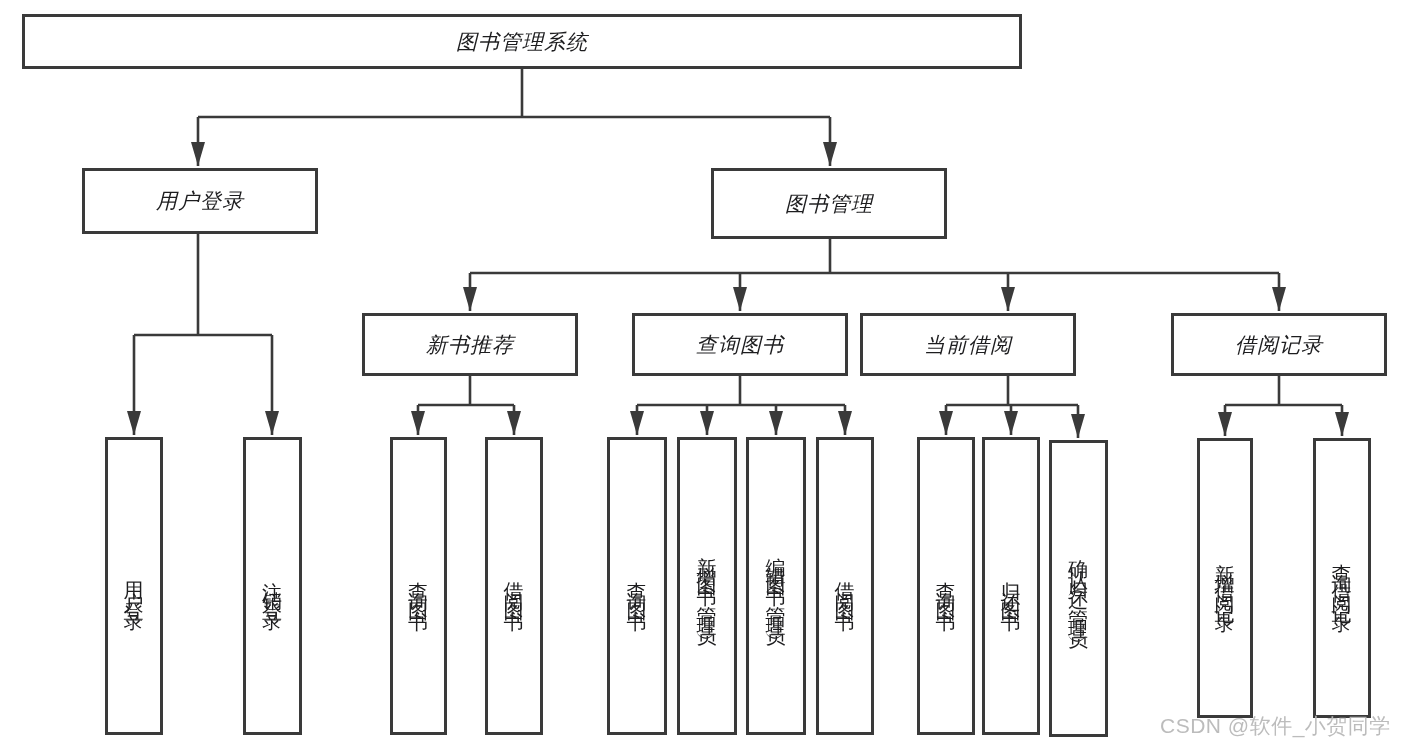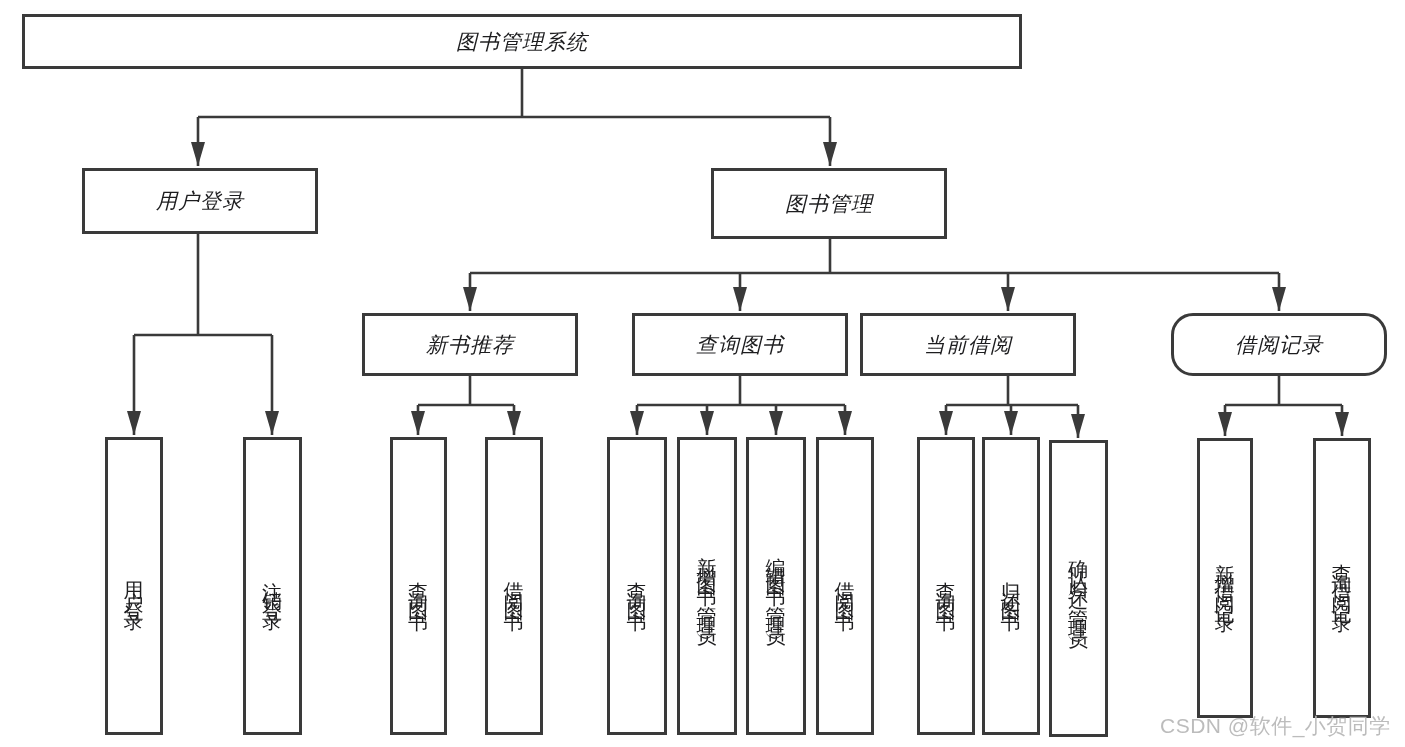--- a/index.html
+++ b/index.html
@@ -128,21 +128,21 @@
   </svg>
 
   <div class="node h" style="left:22px; top:14px; width:1000px; height:55px;">图书管理系统</div>
 
   <div class="node h" style="left:82px; top:168px; width:236px; height:66px;">用户登录</div>
   <div class="node h" style="left:711px; top:168px; width:236px; height:71px;">图书管理</div>
 
   <div class="node h" style="left:362px; top:313px; width:216px; height:63px;">新书推荐</div>
   <div class="node h" style="left:632px; top:313px; width:216px; height:63px;">查询图书</div>
   <div class="node h" style="left:860px; top:313px; width:216px; height:63px;">当前借阅</div>
-  <div class="node h" style="left:1171px; top:313px; width:216px; height:63px;border-radius:22px;">借阅记录</div>
+  <div class="node h" style="left:1171px; top:313px; width:216px; height:63px;">借阅记录</div>
 
   <div class="node v" style="left:105px; top:437px; width:58px; height:298px;">
     <span>用户登录</span>
   </div>
   <div class="node v" style="left:243px; top:437px; width:59px; height:298px;">
     <span>注销登录</span>
   </div>
 
   <div class="node v" style="left:390px; top:437px; width:57px; height:298px;">
     <span>查询图书</span>

